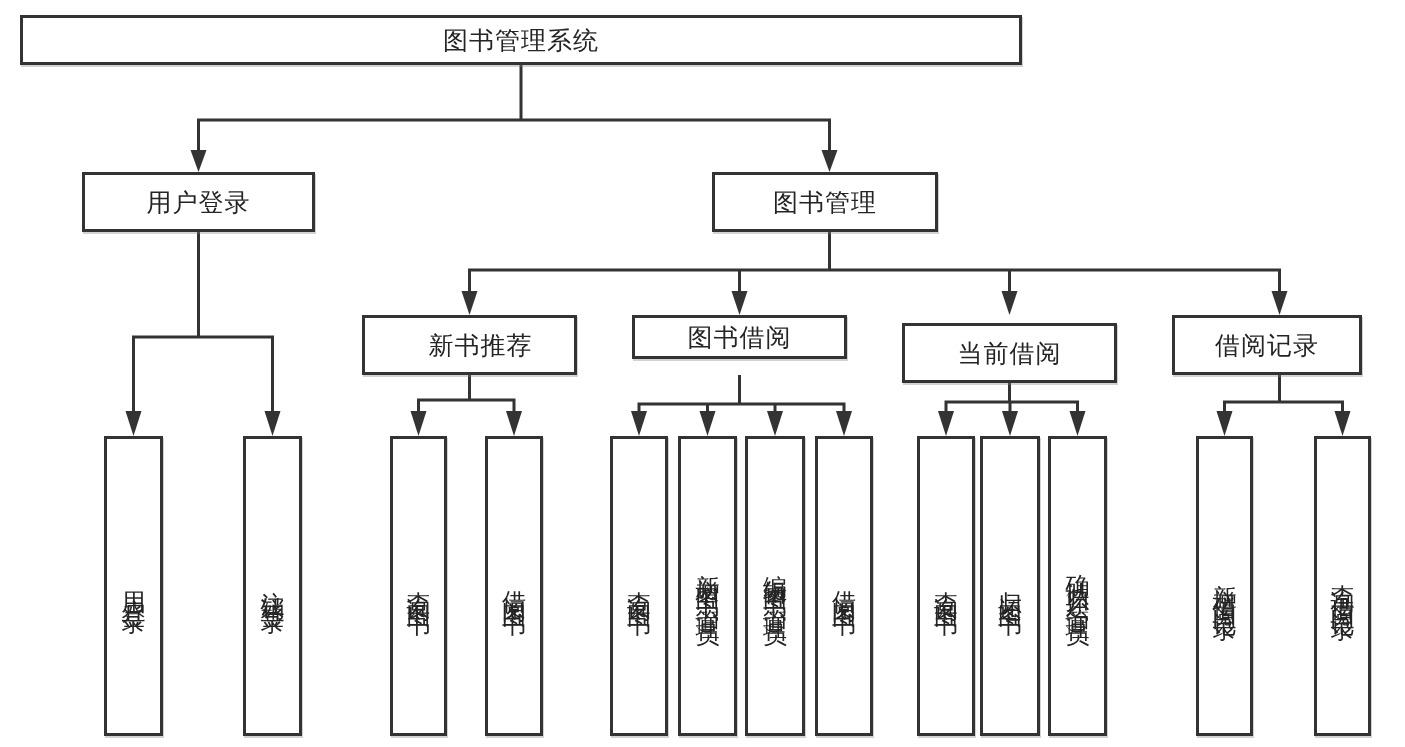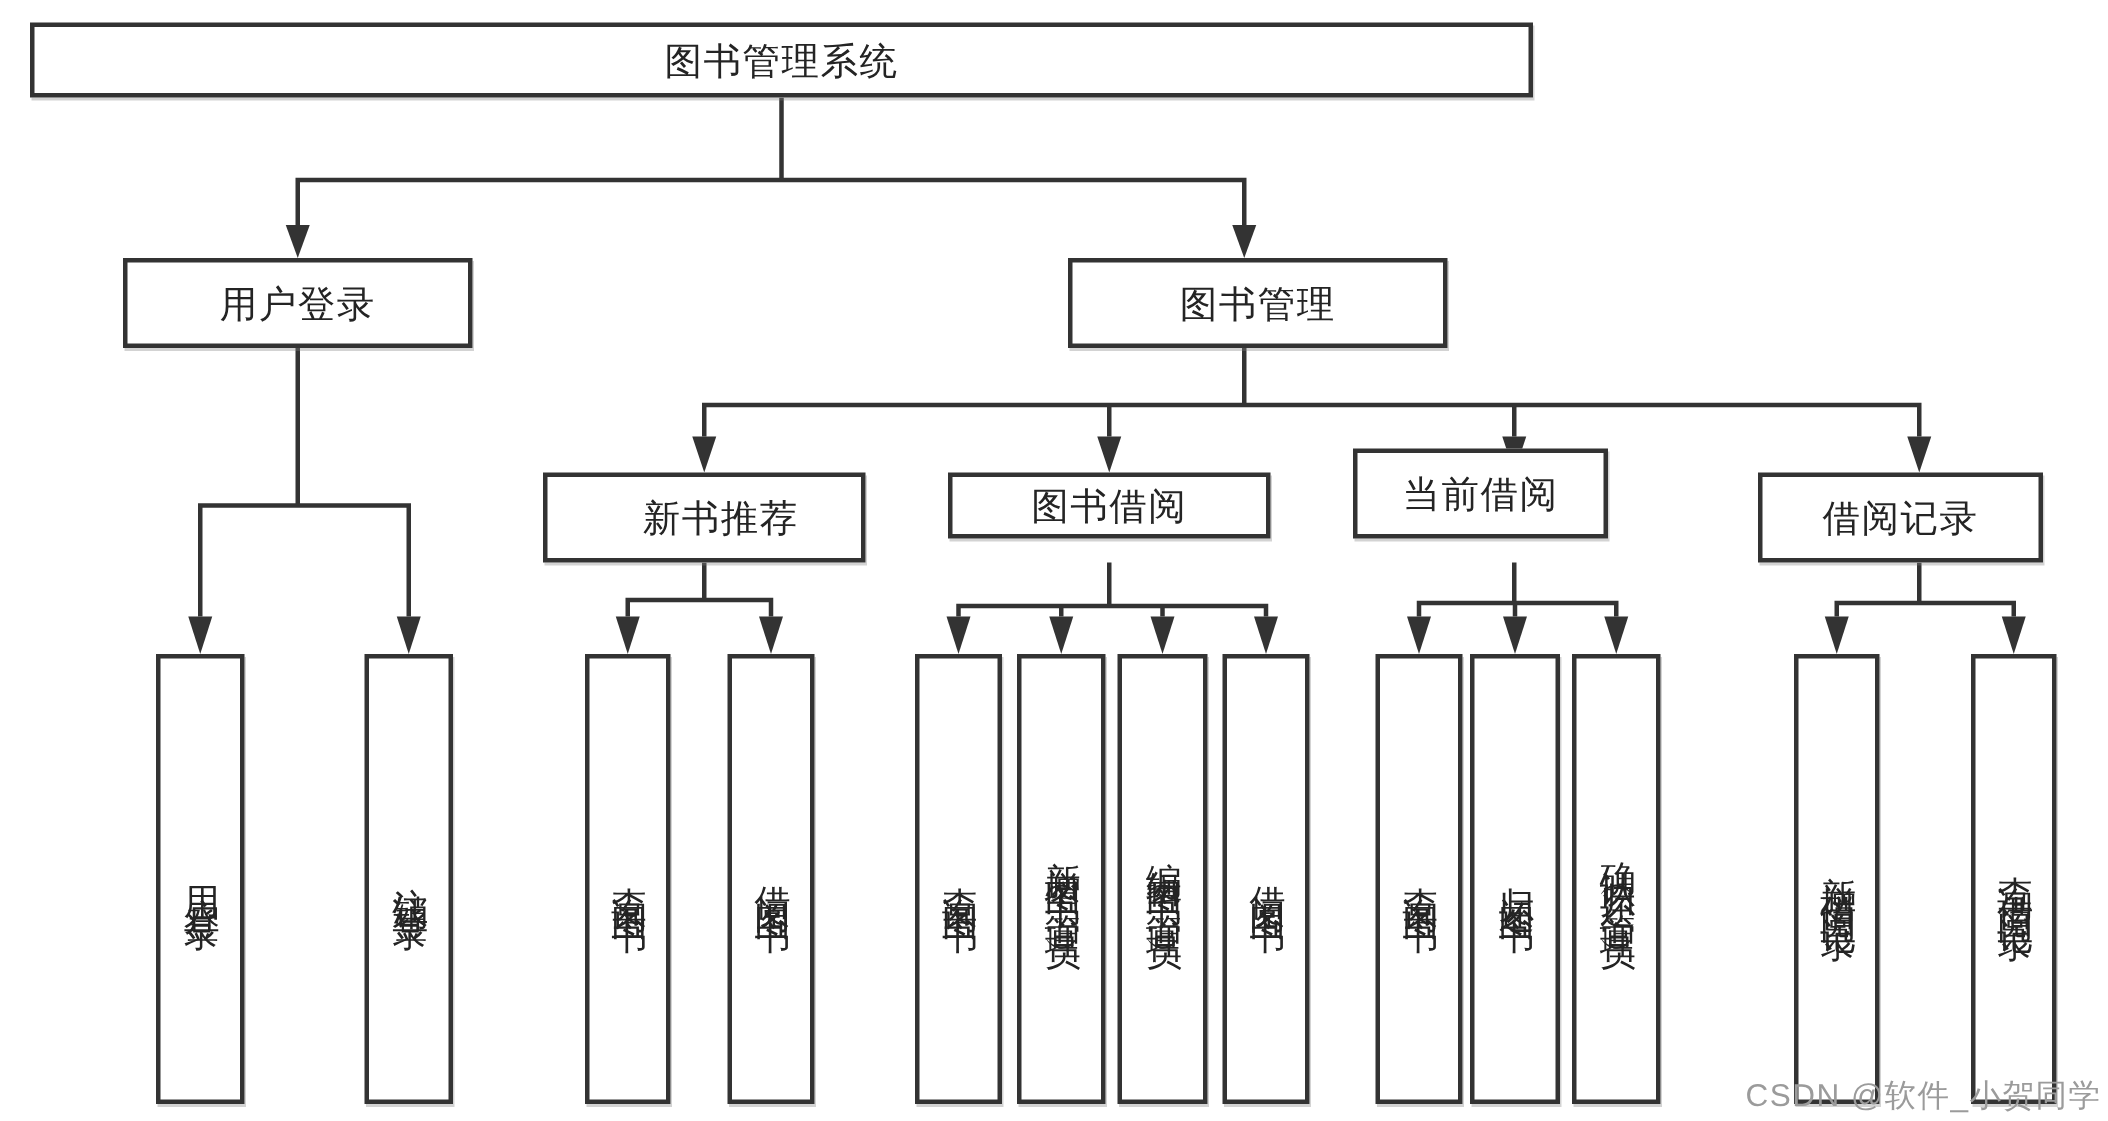--- a/index.html
+++ b/index.html
@@ -108,31 +108,31 @@
     <polygon points="1334.5,411 1350.5,411 1342.5,436"></polygon>
   </svg>
 
   <div class="node h" style="left:20px; top:15px; width:1002px; height:50px;">
     <span>图书管理系统</span>
   </div>
 
   <div class="node h" style="left:82px; top:172px; width:233px; height:60px;">
     <span>用户登录</span>
   </div>
-  <div class="node h" style="left:712px; top:172px; width:253px; height:60px;">
+  <div class="node h" style="left:712px; top:172px; width:226px; height:60px;">
     <span>图书管理</span>
   </div>
 
   <div class="node h" style="left:362px; top:315px; width:215px; height:60px;padding-left:22px;">
     <span>新书推荐</span>
   </div>
   <div class="node h" style="left:632px; top:315px; width:215px; height:44px;">
     <span>图书借阅</span>
   </div>
-  <div class="node h" style="left:902px; top:299px; width:170px; height:60px;align-items:center;">
+  <div class="node h" style="left:902px; top:323px; width:215px; height:60px;align-items:center;">
     <span>当前借阅</span>
   </div>
   <div class="node h" style="left:1172px; top:315px; width:190px; height:60px;">
     <span>借阅记录</span>
   </div>
 
   <div class="node v" style="left:104px; top:436px; width:59px; height:300px;">
     <span>用户登录</span>
   </div>
   <div class="node v" style="left:243px; top:436px; width:59px; height:300px;">
@@ -165,15 +165,14 @@
   <div class="node v" style="left:1048px; top:436px; width:59px; height:300px;">
     <span>确认归还（管理员）</span>
   </div>
   <div class="node v" style="left:1196px; top:436px; width:57px; height:300px;">
     <span>新增借阅记录</span>
   </div>
   <div class="node v" style="left:1314px; top:436px; width:57px; height:300px;">
     <span>查询借阅记录</span>
   </div>
 
-  <div class="watermark">CSDN @软件_小贺同学</div>
 
 </div>
 
 </body></html>

